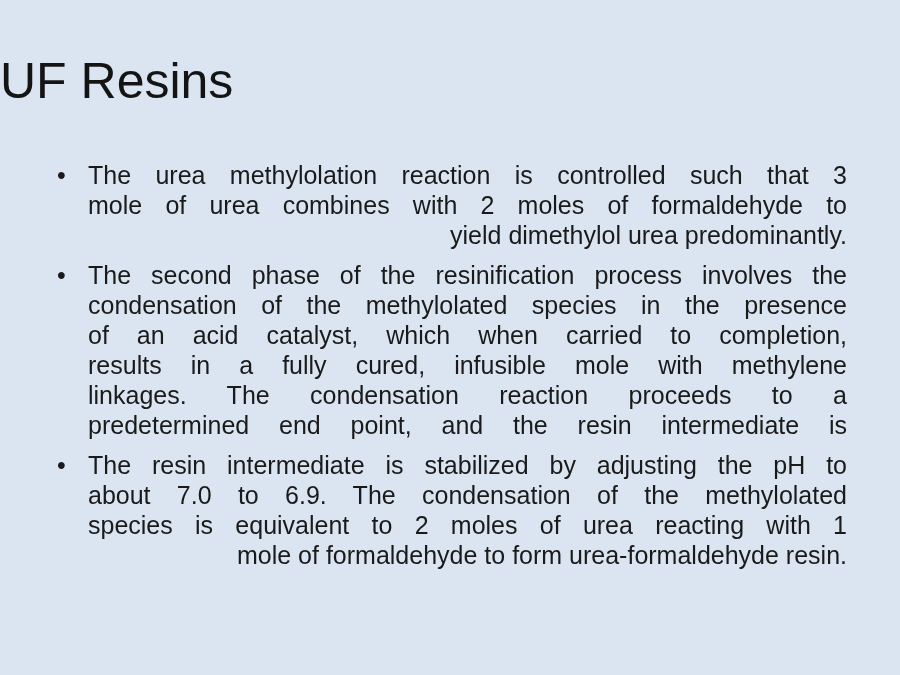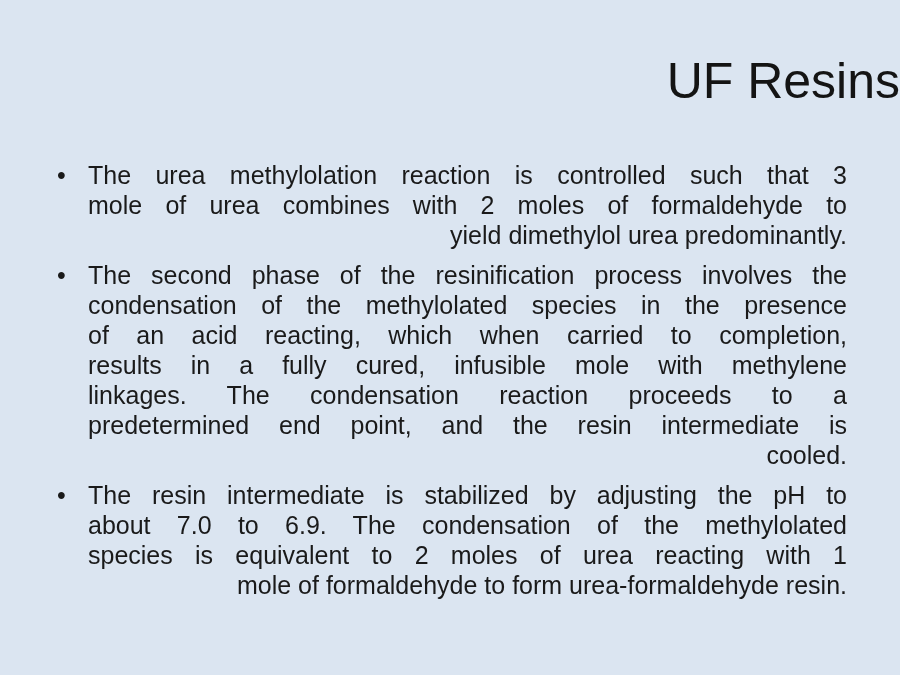--- a/index.html
+++ b/index.html
@@ -15,21 +15,21 @@
     overflow: hidden;
     font-family: "Liberation Sans", sans-serif;
     color: #1a1a1a;
   }
   .title {
     position: absolute;
     top: 53px;
     left: 0;
     width: 100%;
     margin: 0;
-    text-align: right;
+    text-align: left;
     font-size: 50px;
     line-height: 56px;
     font-weight: 400;
     color: #141414;
     letter-spacing: 0px;
   }
   .bullets {
     position: absolute;
     left: 55px;
     top: 160px;
@@ -74,25 +74,24 @@
       <span class="bullet-marker">•</span>
       <div class="line just">The urea methylolation reaction is controlled such that 3</div>
       <div class="line just">mole of urea combines with 2 moles of formaldehyde to</div>
       <div class="line">yield dimethylol urea predominantly.</div>
     </li>
 
     <li>
       <span class="bullet-marker">•</span>
       <div class="line just">The second phase of the resinification process involves the</div>
       <div class="line just">condensation of the methylolated species in the presence</div>
-      <div class="line just">of an acid reacting, which when carried to completion,</div>
+      <div class="line just">of an acid catalyst, which when carried to completion,</div>
       <div class="line just">results in a fully cured, infusible mole with methylene</div>
       <div class="line just">linkages. The condensation reaction proceeds to a</div>
       <div class="line just">predetermined end point, and the resin intermediate is</div>
-      <div class="line">cooled.</div>
     </li>
 
     <li>
       <span class="bullet-marker">•</span>
       <div class="line just">The resin intermediate is stabilized by adjusting the pH to</div>
       <div class="line just">about 7.0 to 6.9. The condensation of the methylolated</div>
       <div class="line just">species is equivalent to 2 moles of urea reacting with 1</div>
       <div class="line">mole of formaldehyde to form urea-formaldehyde resin.</div>
     </li>
 

